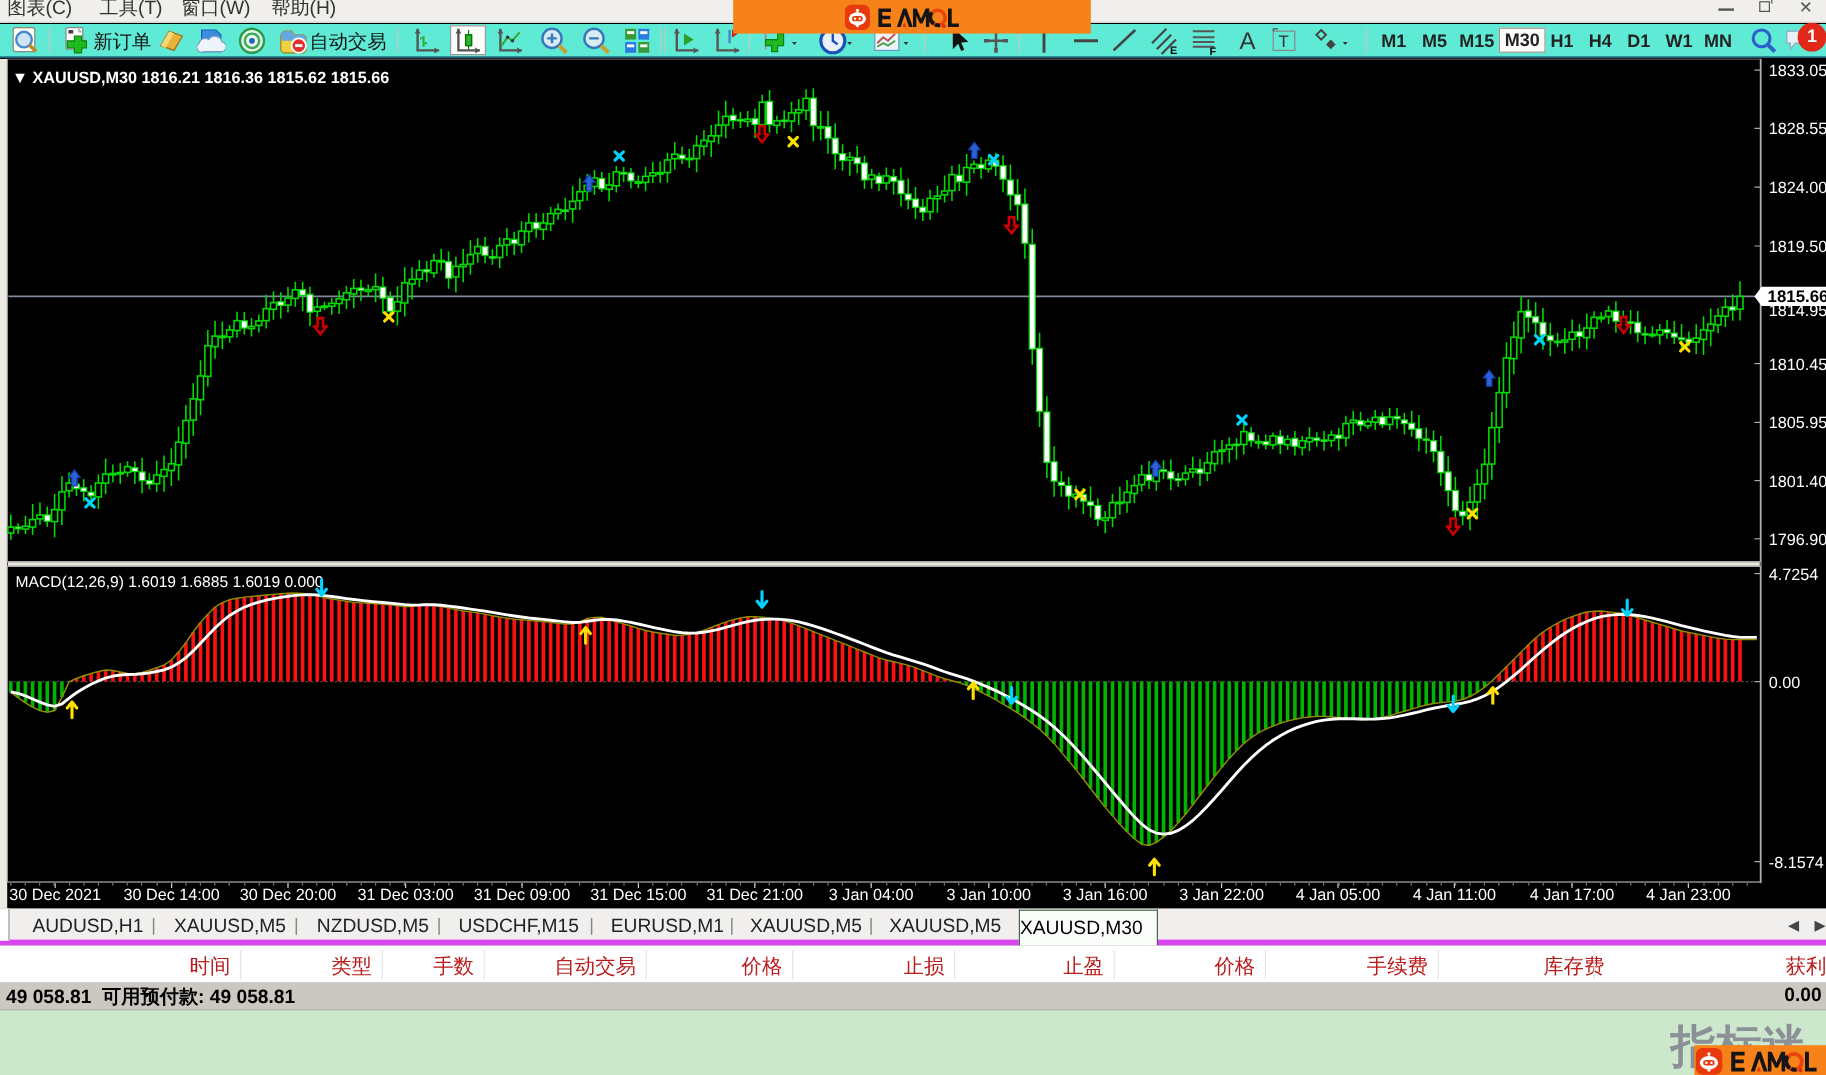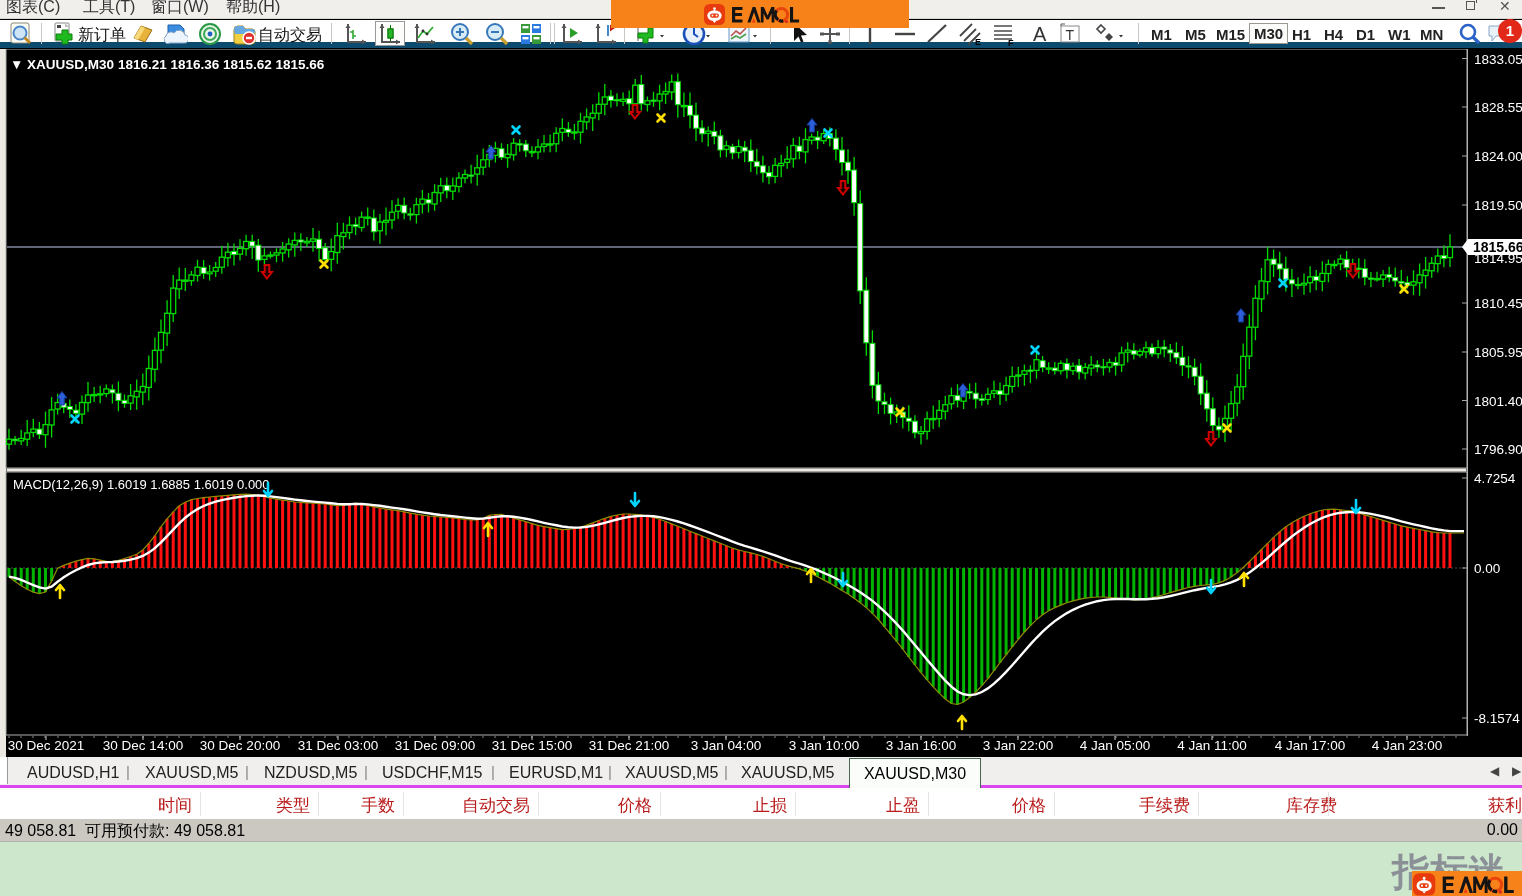--- a/index.html
+++ b/index.html
@@ -1,32 +1,32 @@
 <!DOCTYPE html>
 <html><head><meta charset="utf-8"><style>
 *{margin:0;padding:0;box-sizing:border-box}
 html,body{width:1522px;height:896px;overflow:hidden;background:#000;
  font-family:"Liberation Sans",sans-serif;-webkit-font-smoothing:antialiased}
 #menubar{position:absolute;left:0;top:0;width:1522px;height:19px;background:#f0efec;border-bottom:1px solid #d9d7d2}
 .mi{position:absolute;top:-3px;font-size:16px;color:#333}
-#toolbar{position:absolute;left:0;top:20px;width:1522px;height:28px;background:#ffffff;border-bottom:6px solid #0c4a6e}
+#toolbar{position:absolute;left:0;top:20px;width:1522px;height:28px;background:#5eead4;border-bottom:1px solid #0c4a6e}
 .sep{position:absolute;top:3px;width:1px;height:21px;background:#c9c7c2}
 .tbtxt{position:absolute;top:5px;font-size:16px;color:#111}
 .tf{position:absolute;top:6px;font-size:15px;color:#222;font-weight:700}
 .tfsel{border:1px solid #9a9890;background:#fbfbfa;padding:1px 4px 0 4px;margin-left:-5px;margin-top:-3px;height:21px}
 #banner{position:absolute;left:611px;top:0;width:298px;height:28px;background:#f8821a;z-index:20}
 #chartwrap{position:absolute;left:0;top:49px;width:1252px;height:708px}
-#tabbar{position:absolute;left:0;top:757px;width:1522px;height:31px;background:#f0efed;border-bottom:3px solid #d946ef}
+#tabbar{position:absolute;left:0;top:757px;width:1522px;height:31px;background:#f0efed;border-bottom:5px solid #d946ef}
 .tab{position:absolute;top:7px;font-size:16px;color:#222}
 .tsep{position:absolute;top:6px;font-size:15px;color:#888}
-#activetab{position:absolute;left:849px;top:1px;width:132px;height:30px;background:#fbfdfb;border:1px solid #47684c;border-bottom:none;
- font-size:16px;color:#000;text-align:center;padding-top:6px}
+#activetab{position:absolute;left:849px;top:1px;width:116px;height:30px;background:#fbfdfb;border:1px solid #47684c;border-bottom:none;
+ font-size:16px;color:#000;text-align:left;padding-top:6px}
 #hdr{position:absolute;left:0;top:788px;width:1522px;height:31px;background:#fff}
 .hc{position:absolute;top:6px;font-size:17px;color:#b91c1c}
-#status{position:absolute;left:0;top:819px;width:1522px;height:22px;background:#cbc8c1;font-size:16px;font-weight:400;color:#000}
+#status{position:absolute;left:0;top:819px;width:1522px;height:22px;background:#cbc8c1;font-size:16px;font-weight:700;color:#000}
 #greenband{position:absolute;left:0;top:841px;width:1522px;height:55px;background:#cde7cd;border-top:1px solid #b4b2ac}
 #wm{position:absolute;left:1392px;top:847px;font-size:38px;font-weight:700;color:#8b9097;letter-spacing:0px}
 #logo2{position:absolute;left:1412px;top:871px;width:110px;height:25px;background:#f8821a}
 .ax{font-size:13.5px;fill:#fff;font-family:"Liberation Sans",sans-serif}
 .ohlc{font-size:13.5px;font-weight:700;fill:#fff;font-family:"Liberation Sans",sans-serif}
 .mlab{font-size:13px;fill:#fff;font-family:"Liberation Sans",sans-serif}
 .tag{font-size:14px;font-weight:700;fill:#000;font-family:"Liberation Sans",sans-serif}
 .ic{position:absolute;top:3px}
 </style></head><body>
 <div id="menubar">

